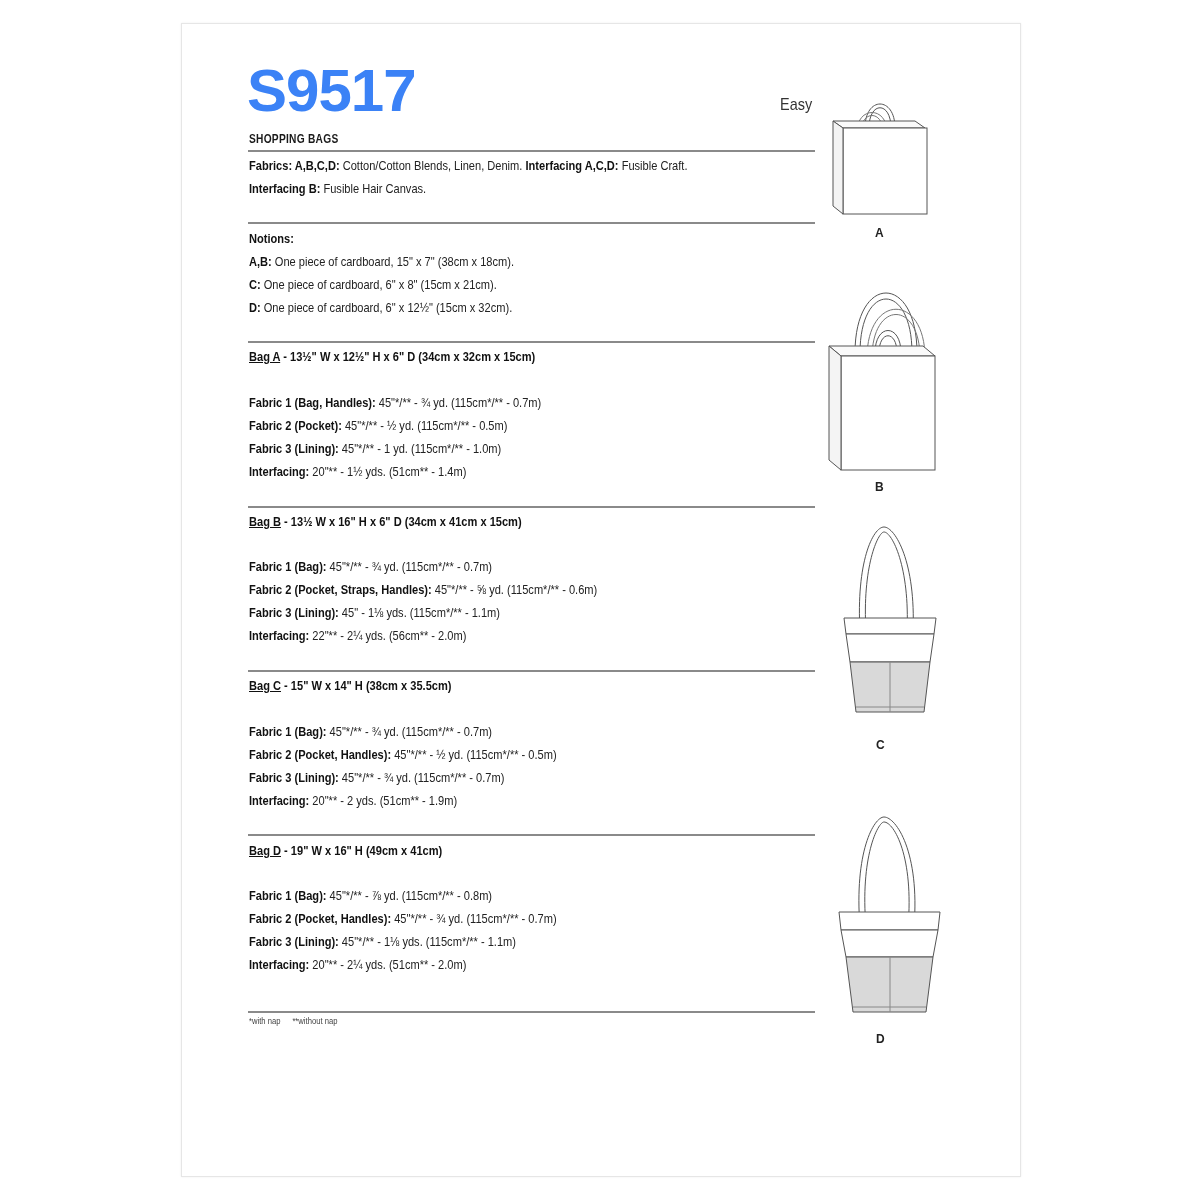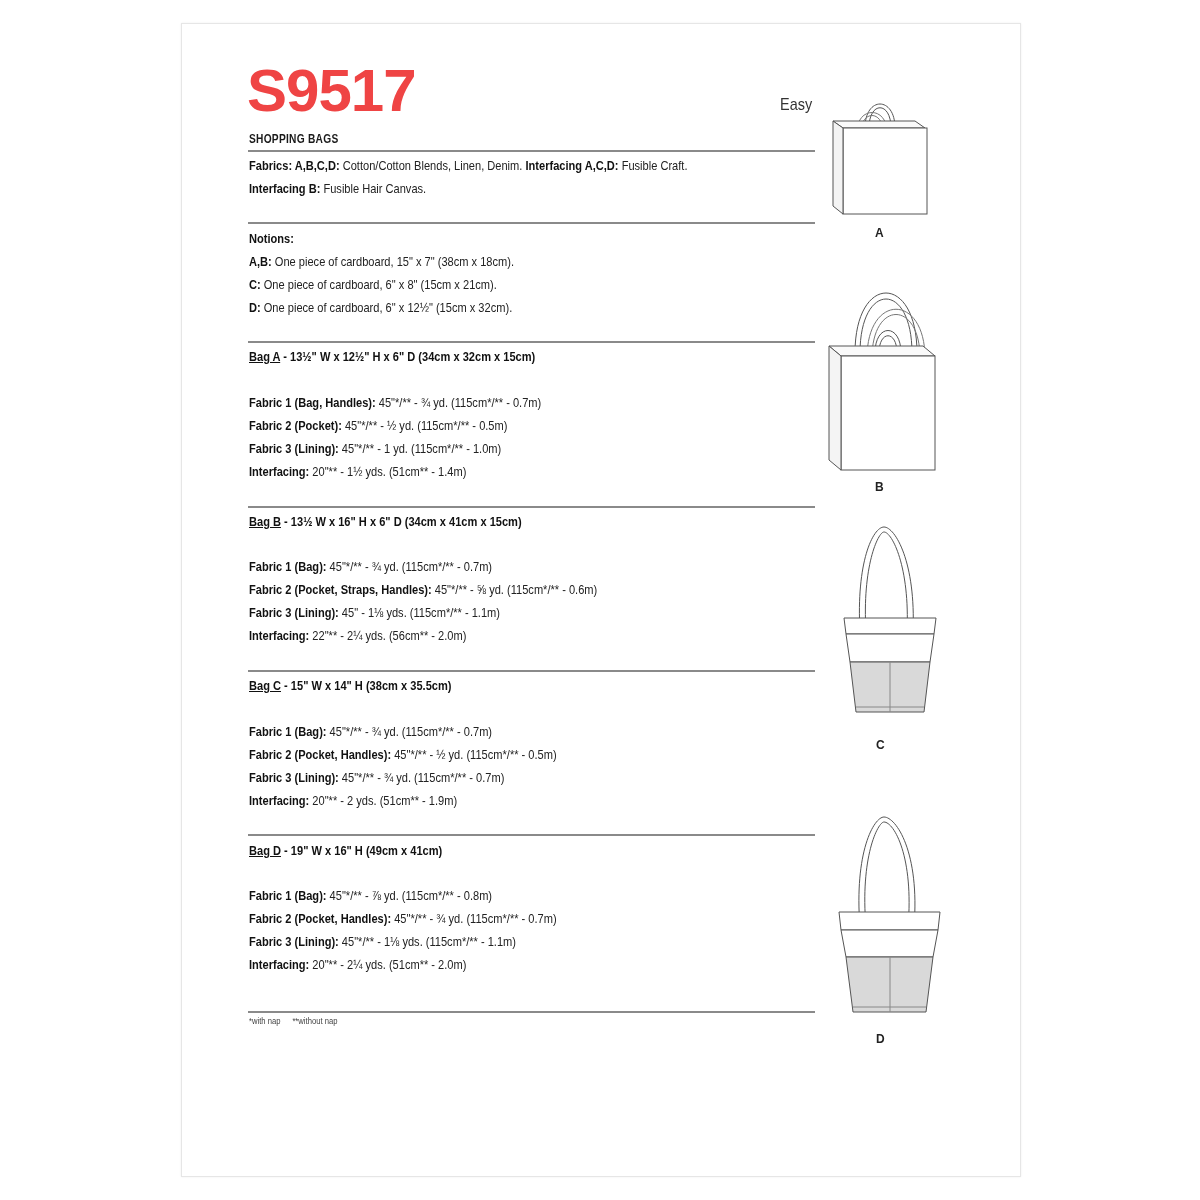--- a/index.html
+++ b/index.html
@@ -1,21 +1,21 @@
 <!DOCTYPE html>
 <html><head>
 <meta charset="utf-8">
 <style>
   html, body { margin: 0; padding: 0; background: #ffffff; }
   body { width: 1200px; height: 1200px; position: relative; overflow: hidden;
          font-family: "Liberation Sans", sans-serif; color: #1a1a1a; }
   .sheet { position: absolute; left: 181px; top: 23px; width: 838px; height: 1152px;
            border: 1px solid #e6e6e6; box-shadow: 0 0 2px #efefef; background: #fff; }
   .pattern-no { position: absolute; left: 247px; top: 56px; font-size: 60px; font-weight: bold;
-                letter-spacing: -1px; line-height: 70px; color: #ef4444; }
+                letter-spacing: -1px; line-height: 70px; color: #3b82f6; }
   .difficulty { position: absolute; left: 780px; top: 95px; font-size: 17px; color: #333;
                 font-family: "Liberation Sans Narrow", "Liberation Sans", sans-serif; transform: scaleX(0.85); transform-origin: left; }
   .subtitle { position: absolute; left: 249px; top: 132px; font-size: 12px; font-weight: bold;
               letter-spacing: 0.3px; transform: scaleX(0.85); transform-origin: left; }
   .rule { position: absolute; left: 248px; width: 567px; height: 2px; background: #8a8a8a; }
   .line { position: absolute; left: 249px; font-size: 13.5px; line-height: 16px; white-space: nowrap;
           transform: scaleX(0.82); transform-origin: left; color: #222; }
   .line b { font-weight: bold; color: #111; }
   .foot { position: absolute; left: 249px; top: 1016px; font-size: 9px; color: #444;
           transform: scaleX(0.85); transform-origin: left; white-space: nowrap; }

